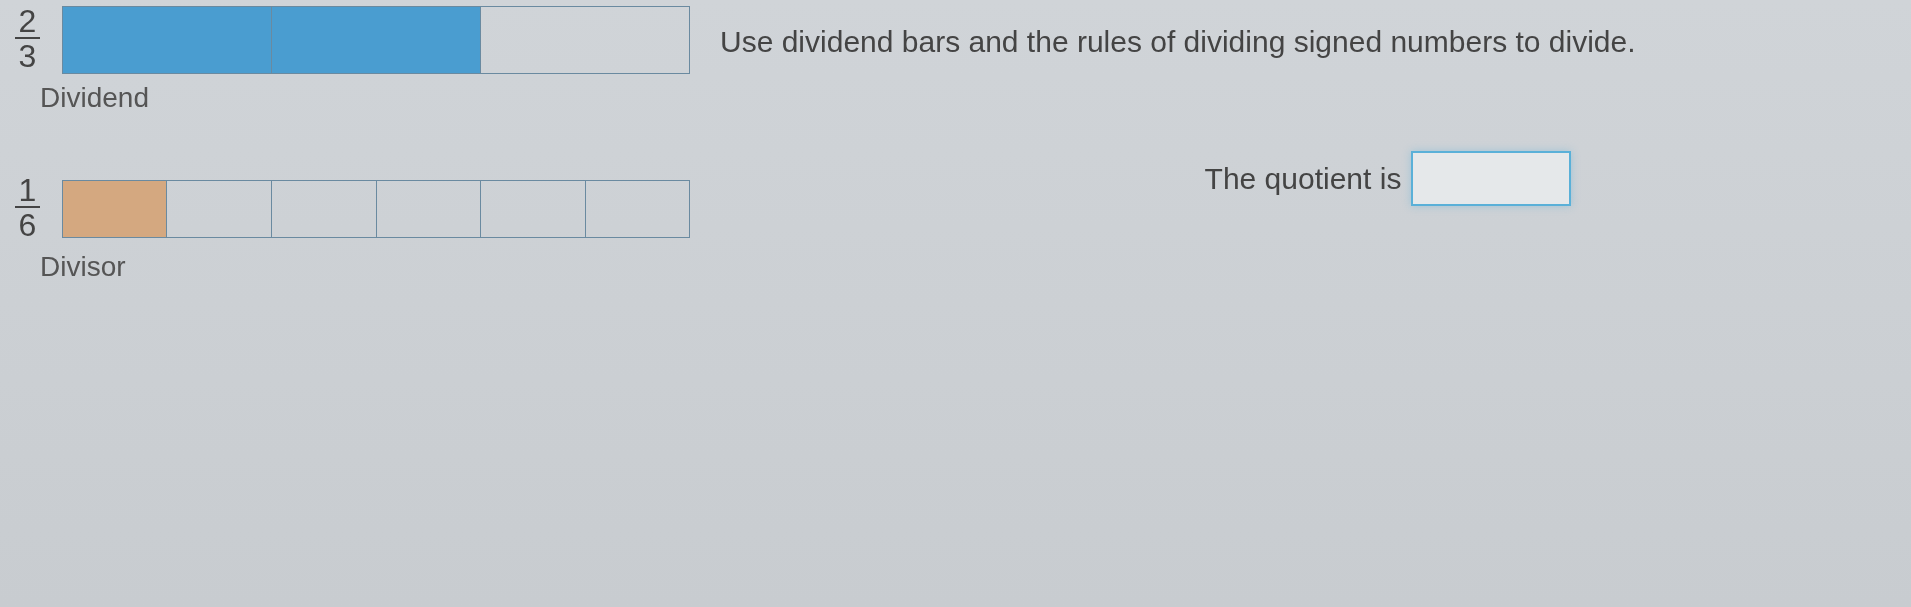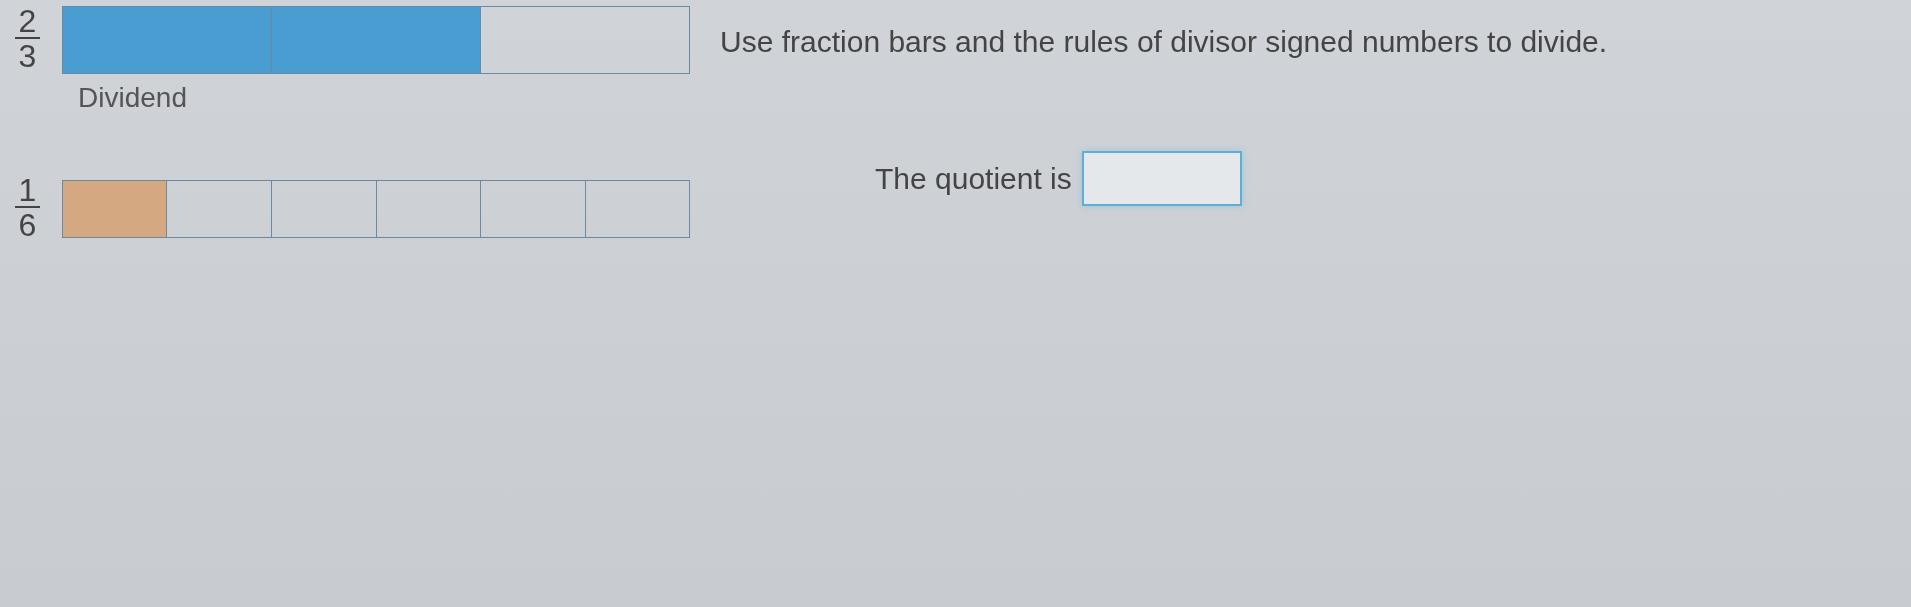--- a/index.html
+++ b/index.html
@@ -79,36 +79,37 @@
     }
     .bar-segment.filled-blue {
       background: #4a9dd0;
     }
     .bar-segment.filled-tan {
       background: #d4a880;
     }
     .bar-caption {
       font-size: 28px;
       color: #555;
-      margin-left: 70px;
+      margin-left: 32px;
       margin-bottom: 60px;
       margin-top: 5px;
     }
     .right-instruction {
       font-size: 30px;
       color: #444;
       line-height: 1.6;
       margin-bottom: 85px;
     }
     .quotient-row {
       display: flex;
       align-items: center;
       font-size: 30px;
       color: #444;
       margin-left: 155px;
+      justify-content: center;
     }
     .quotient-input {
       width: 160px;
       height: 55px;
       border: 2px solid #5ab0d8;
       background: #e5e8ea;
       margin-left: 10px;
       font-size: 26px;
       padding: 5px 10px;
       box-shadow: 0 0 8px rgba(90,176,216,0.4);
@@ -143,23 +144,24 @@
     </div>
     <div class="bar-container divisor">
       <div class="bar-segment filled-tan"></div>
       <div class="bar-segment"></div>
       <div class="bar-segment"></div>
       <div class="bar-segment"></div>
       <div class="bar-segment"></div>
       <div class="bar-segment"></div>
     </div>
   </div>
+  <div class="bar-caption">Divisor</div>
 </div>
 
 <div class="right-panel">
-  <p class="right-instruction">Use fraction bars and the rules of divisor signed numbers to divide.</p>
+  <p class="right-instruction">Use dividend bars and the rules of dividing signed numbers to divide.</p>
   <div class="quotient-row">
     <span>The quotient is</span>
     <span class="quotient-input-wrapper">
       <input type="text" class="quotient-input" value="" style="">
     </span>
   </div>
 </div>
 
 </body></html>

